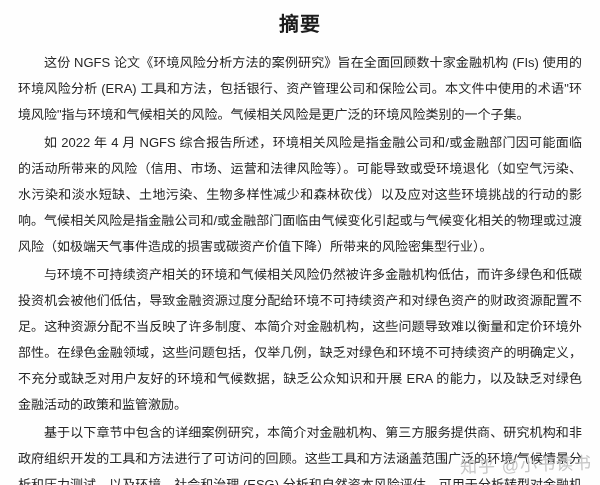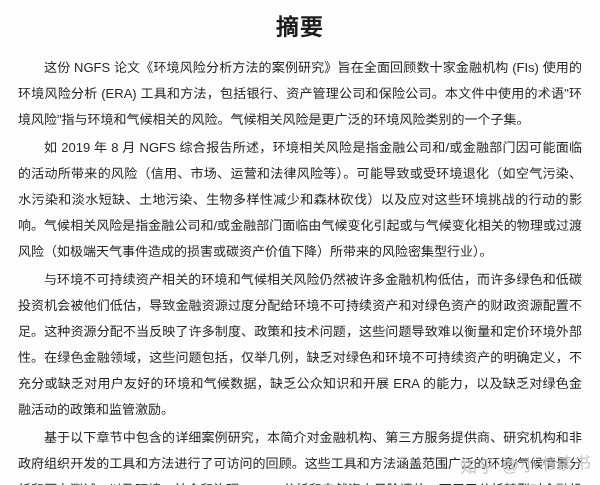--- a/index.html
+++ b/index.html
@@ -8,21 +8,21 @@
     position: relative;
     width: 600px;
     height: 485px;
     background: #fefefe;
     overflow: hidden;
     font-family: "Liberation Sans", "DejaVu Sans", sans-serif;
   }
   .doc-title {
     padding-top: 8px;
     text-align: center;
-    font-size: 23px;
+    font-size: 20px;
     font-weight: 700;
     letter-spacing: 1px;
     color: #1c1c1c;
   }
   .doc-body {
     margin: 13px 16px 0 16px;
     font-size: 13px;
     line-height: 26px;
     text-align: justify;
     color: #262626;
@@ -46,19 +46,19 @@
   }
 </style>
 </head>
 <body>
 
 <div class="page">
   <div class="doc-title">摘要</div>
 
   <div class="doc-body">
     <p>这份 NGFS 论文《环境风险分析方法的案例研究》旨在全面回顾数十家金融机构 (FIs) 使用的环境风险分析 (ERA) 工具和方法，包括银行、资产管理公司和保险公司。本文件中使用的术语"环境风险"指与环境和气候相关的风险。气候相关风险是更广泛的环境风险类别的一个子集。</p>
-    <p>如 2019 年 8 月 NGFS 综合报告所述，环境相关风险是指金融公司和/或金融部门因可能面临的活动所带来的风险（信用、市场、运营和法律风险等）。可能导致或受环境退化（如空气污染、水污染和淡水短缺、土地污染、生物多样性减少和森林砍伐）以及应对这些环境挑战的行动的影响。气候相关风险是指金融公司和/或金融部门面临由气候变化引起或与气候变化相关的物理或过渡风险（如极端天气事件造成的损害或碳资产价值下降）所带来的风险密集型行业）。</p>
-    <p>与环境不可持续资产相关的环境和气候相关风险仍然被许多金融机构低估，而许多绿色和低碳投资机会被他们低估，导致金融资源过度分配给环境不可持续资产和对绿色资产的财政资源配置不足。这种资源分配不当反映了许多制度、政策和技术问题，这些问题导致难以衡量和定价环境外部性。在绿色金融领域，这些问题包括，仅举几例，缺乏对绿色和环境不可持续资产的明确定义，不充分或缺乏对用户友好的环境和气候数据，缺乏公众知识和开展 ERA 的能力，以及缺乏对绿色金融活动的政策和监管激励。</p>
+    <p>如 2022 年 4 月 NGFS 综合报告所述，环境相关风险是指金融公司和/或金融部门因可能面临的活动所带来的风险（信用、市场、运营和法律风险等）。可能导致或受环境退化（如空气污染、水污染和淡水短缺、土地污染、生物多样性减少和森林砍伐）以及应对这些环境挑战的行动的影响。气候相关风险是指金融公司和/或金融部门面临由气候变化引起或与气候变化相关的物理或过渡风险（如极端天气事件造成的损害或碳资产价值下降）所带来的风险密集型行业）。</p>
+    <p>与环境不可持续资产相关的环境和气候相关风险仍然被许多金融机构低估，而许多绿色和低碳投资机会被他们低估，导致金融资源过度分配给环境不可持续资产和对绿色资产的财政资源配置不足。这种资源分配不当反映了许多制度、本简介对金融机构，这些问题导致难以衡量和定价环境外部性。在绿色金融领域，这些问题包括，仅举几例，缺乏对绿色和环境不可持续资产的明确定义，不充分或缺乏对用户友好的环境和气候数据，缺乏公众知识和开展 ERA 的能力，以及缺乏对绿色金融活动的政策和监管激励。</p>
     <p>基于以下章节中包含的详细案例研究，本简介对金融机构、第三方服务提供商、研究机构和非政府组织开发的工具和方法进行了可访问的回顾。这些工具和方法涵盖范围广泛的环境/气候情景分析和压力测试，以及环境、社会和治理 (ESG) 分析和自然资本风险评估，可用于分析转型对金融机构的潜在影响和与气候和其他环境因素相关的物理风险。本介绍还确定了主要障碍,向金融服务行业更广泛地采用 ERA 并最后建议利益相关者采取几个步骤，以帮助提高对 ERA 需求的认识、发展能力和 ERA 数据集、支持试点项目并促进 ERA 结果的披露（包括压力测试和情景分析）。</p>
   </div>
 
   <div class="watermark">知乎 @小书读书</div>
 </div>
 
 </body></html>

